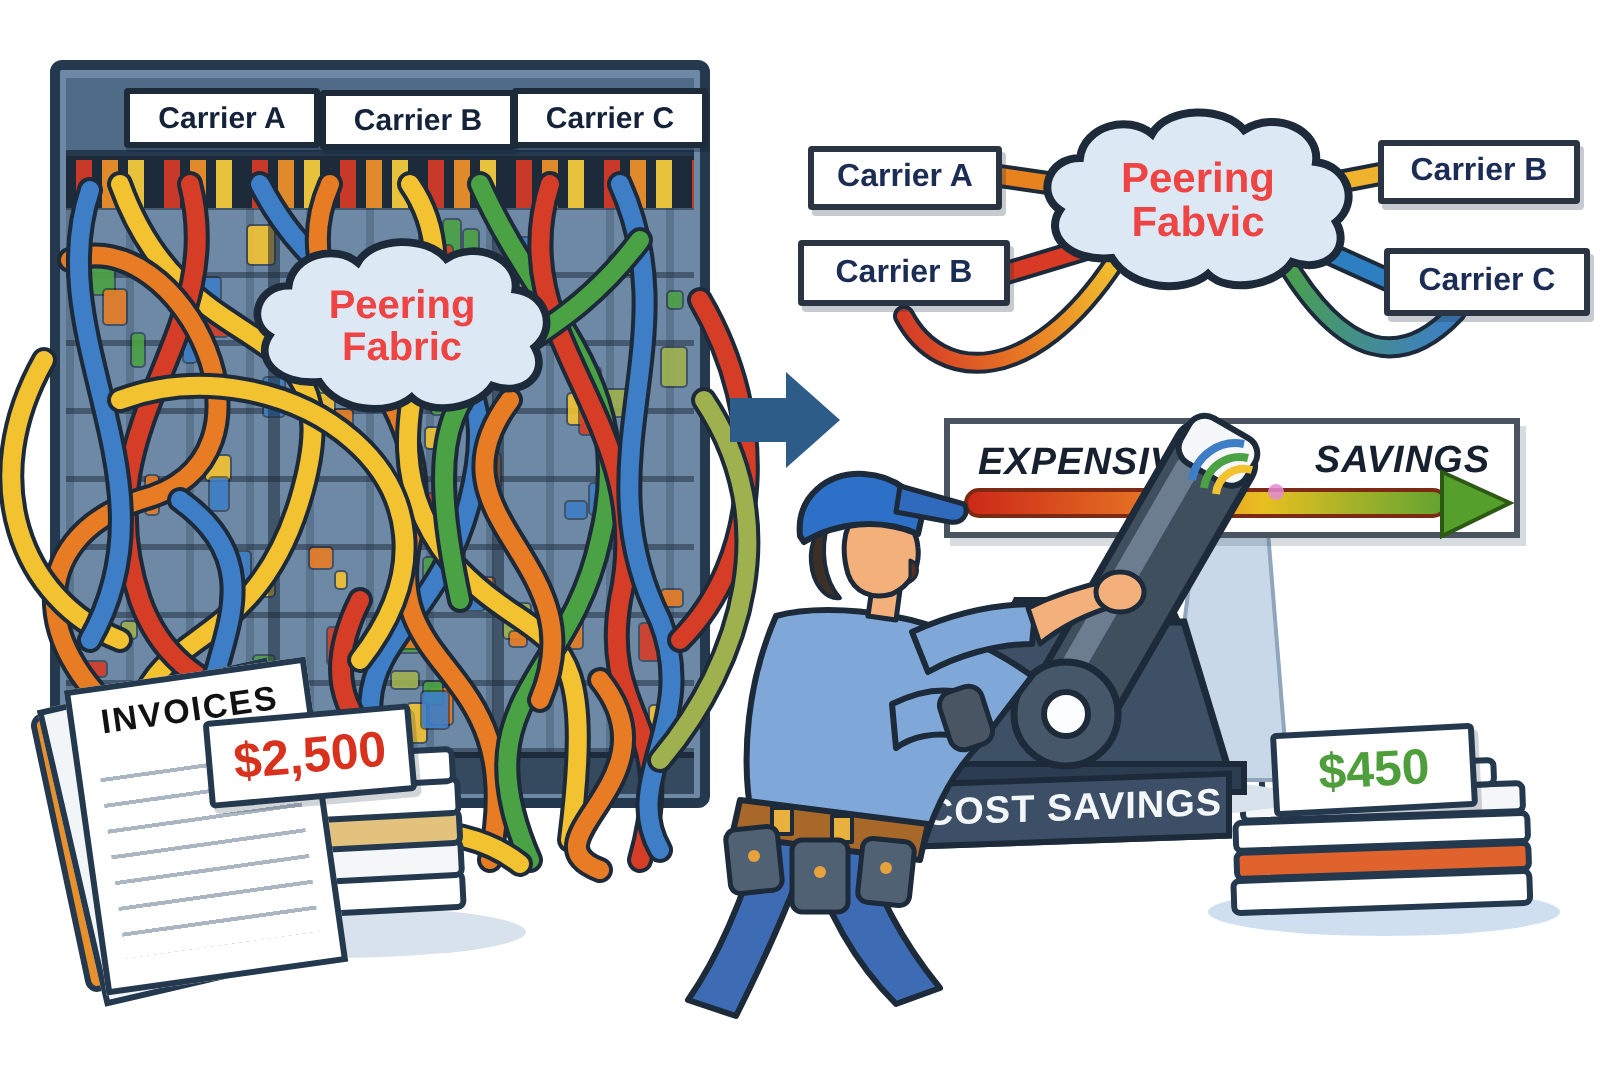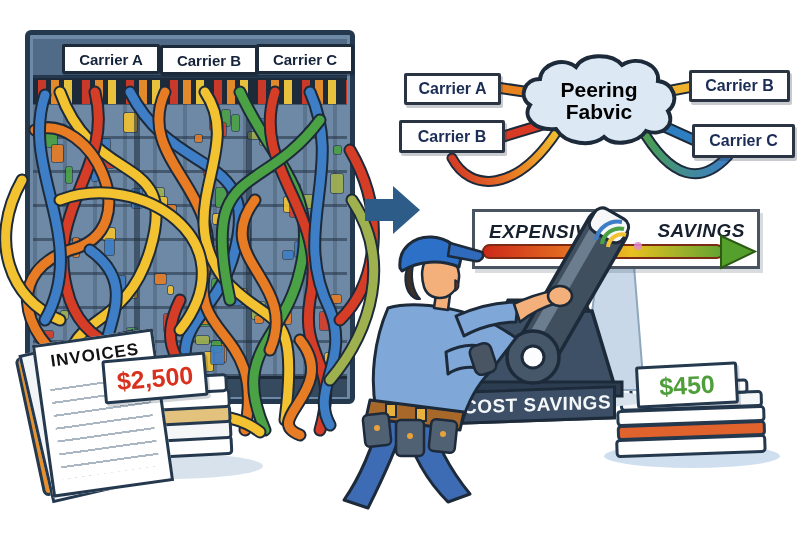--- a/index.html
+++ b/index.html
@@ -22,21 +22,21 @@
   .rack-divider{position:absolute;top:69px;bottom:22px;width:6px;background:rgba(29,42,58,.55);}
   .chip{position:absolute;border-radius:1.5px;outline:1px solid rgba(20,30,42,.55);}
 
   .rlabel{position:absolute;z-index:3;height:24px;background:#fff;border:3px solid #1d2a3a;border-radius:2px;
         display:flex;align-items:center;justify-content:center;font-weight:bold;font-size:15px;color:#14233a;
         box-shadow:1px 2px 0 rgba(20,35,55,.35);}
 
   
   .cloud{position:absolute;z-index:3;display:flex;align-items:center;justify-content:center;text-align:center;}
   .cloud svg{position:absolute;left:0;top:0;}
-  .cloud-text{position:relative;z-index:1;font-weight:bold;color:#000000;line-height:1.05;width:92px;}
+  .cloud-text{position:relative;z-index:1;font-weight:bold;color:#ef4444;line-height:1.05;width:92px;}
 
   
   .cbox{position:absolute;z-index:5;background:#fff;border:3px solid #2a3442;border-radius:2px;
         display:flex;align-items:center;justify-content:center;font-weight:bold;font-size:16px;color:#1b2c55;
         box-shadow:2px 3px 0 rgba(30,45,60,.25);box-sizing:border-box;}
 
   
   .gauge{position:absolute;left:472px;top:209px;width:288px;height:60px;z-index:5;background:#fff;
         border:3px solid #4a5460;box-sizing:border-box;box-shadow:3px 4px 0 rgba(40,60,80,.18);}
   .gauge-label{position:absolute;font-style:italic;font-weight:800;font-size:19px;color:#16202e;letter-spacing:.5px;}
@@ -218,20 +218,26 @@
       <path d="M664,92 L690,87" stroke-width="8" stroke="#f0b12c"></path>
       <path d="M652,121 L694,140" stroke="#1d2a3a" stroke-width="12"></path>
       <path d="M652,121 L694,140" stroke-width="8" stroke="#2e7fc2"></path>
       <path d="M452,158 C470,192 516,194 558,130" stroke="#1d2a3a" stroke-width="11" stroke-linecap="round"></path>
       <path d="M452,158 C470,192 516,194 558,130" stroke="url(#gradLY)" stroke-width="7" stroke-linecap="round"></path>
       <path d="M640,126 C672,182 702,184 728,156" stroke="#1d2a3a" stroke-width="11" stroke-linecap="round"></path>
       <path d="M640,126 C672,182 702,184 728,156" stroke="url(#gradGB)" stroke-width="7" stroke-linecap="round"></path>
     </g>
   </svg>
 
+  <div class="cloud" style="left:118px;top:116px;width:166px;height:96px">
+    <svg width="166" height="96" viewBox="0 0 170 100">
+      <path d="M42,78 C20,80 8,66 16,54 C4,46 10,28 26,28 C28,12 50,6 62,16 C70,2 98,2 108,14 C124,4 146,14 144,30 C160,32 166,50 154,60 C162,74 148,86 132,80 C124,92 100,96 90,86 C78,96 52,94 42,78 Z" fill="#dce9f5" stroke="#1d2a3a" stroke-width="4"></path>
+    </svg>
+    <div class="cloud-text" style="font-size:20px">Peering Fabric</div>
+  </div>
 
   <div class="cloud" style="left:514px;top:50px;width:170px;height:102px">
     <svg width="170" height="102" viewBox="0 0 170 100">
       <path d="M42,78 C20,80 8,66 16,54 C4,46 10,28 26,28 C28,12 50,6 62,16 C70,2 98,2 108,14 C124,4 146,14 144,30 C160,32 166,50 154,60 C162,74 148,86 132,80 C124,92 100,96 90,86 C78,96 52,94 42,78 Z" fill="#dce9f5" stroke="#1d2a3a" stroke-width="4"></path>
     </svg>
     <div class="cloud-text" style="font-size:21px">Peering Fabvic</div>
   </div>
 
   <svg class="layer z4" width="800" height="533" viewBox="0 0 800 533">
 

